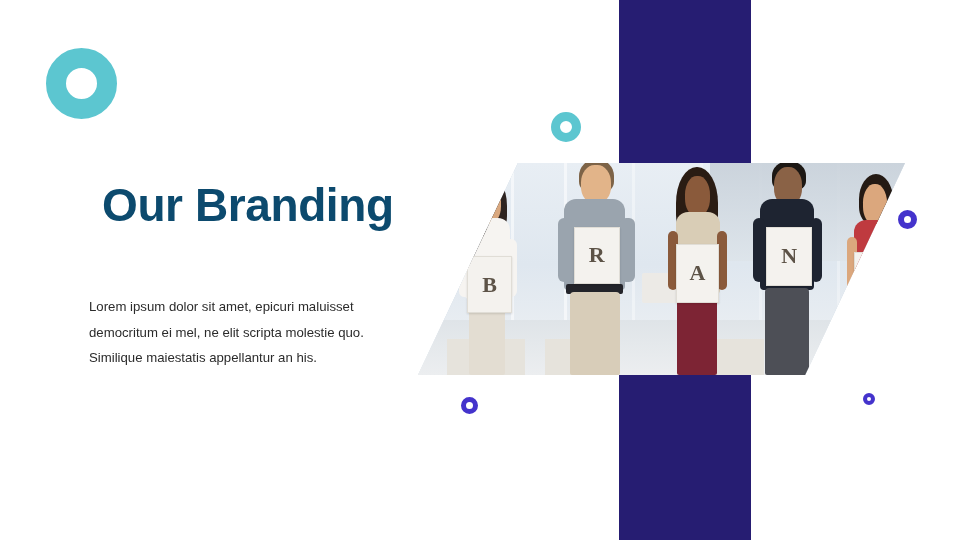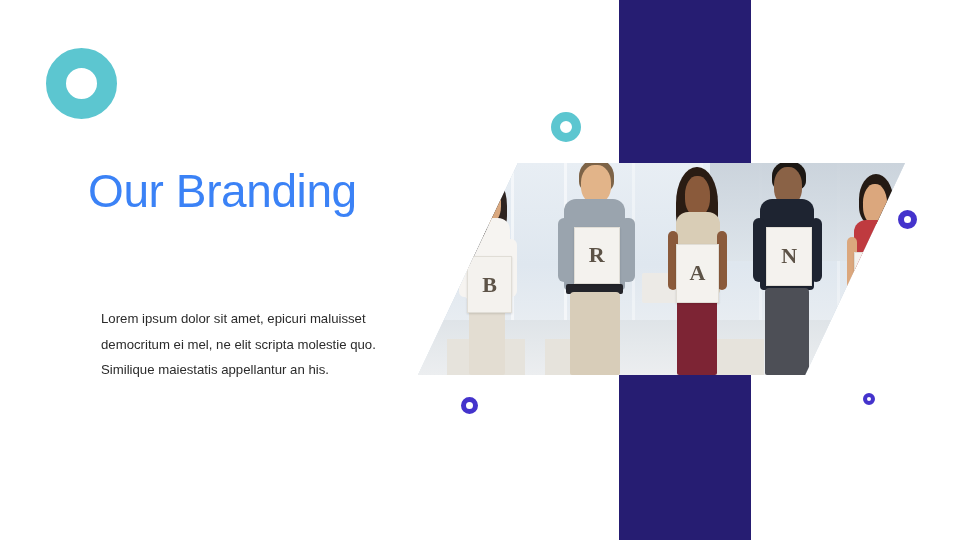--- a/index.html
+++ b/index.html
@@ -72,37 +72,37 @@
     width: 12px;
     height: 12px;
     border: 4px solid #4433CC;
   }
 
   
   .title {
     position: absolute;
     left: 88px;
     top: 166px;
-    margin: 0;
+    margin: 14px;
     font-size: 46px;
-    font-weight: 400;
+    font-weight: 700;
     letter-spacing: -0.4px;
-    color: #3b82f6;
+    color: #0c4a6e;
     line-height: 1.1;
     z-index: 4;
     white-space: nowrap;
   }
 
   
   .body-text {
     position: absolute;
     left: 89px;
     top: 294px;
     width: 300px;
-    margin: 12px;
+    margin: 0;
     font-size: 13.2px;
     line-height: 25.6px;
     color: #2b2b2b;
     z-index: 4;
   }
 
   
   .photo {
     position: absolute;
     left: 418px;

